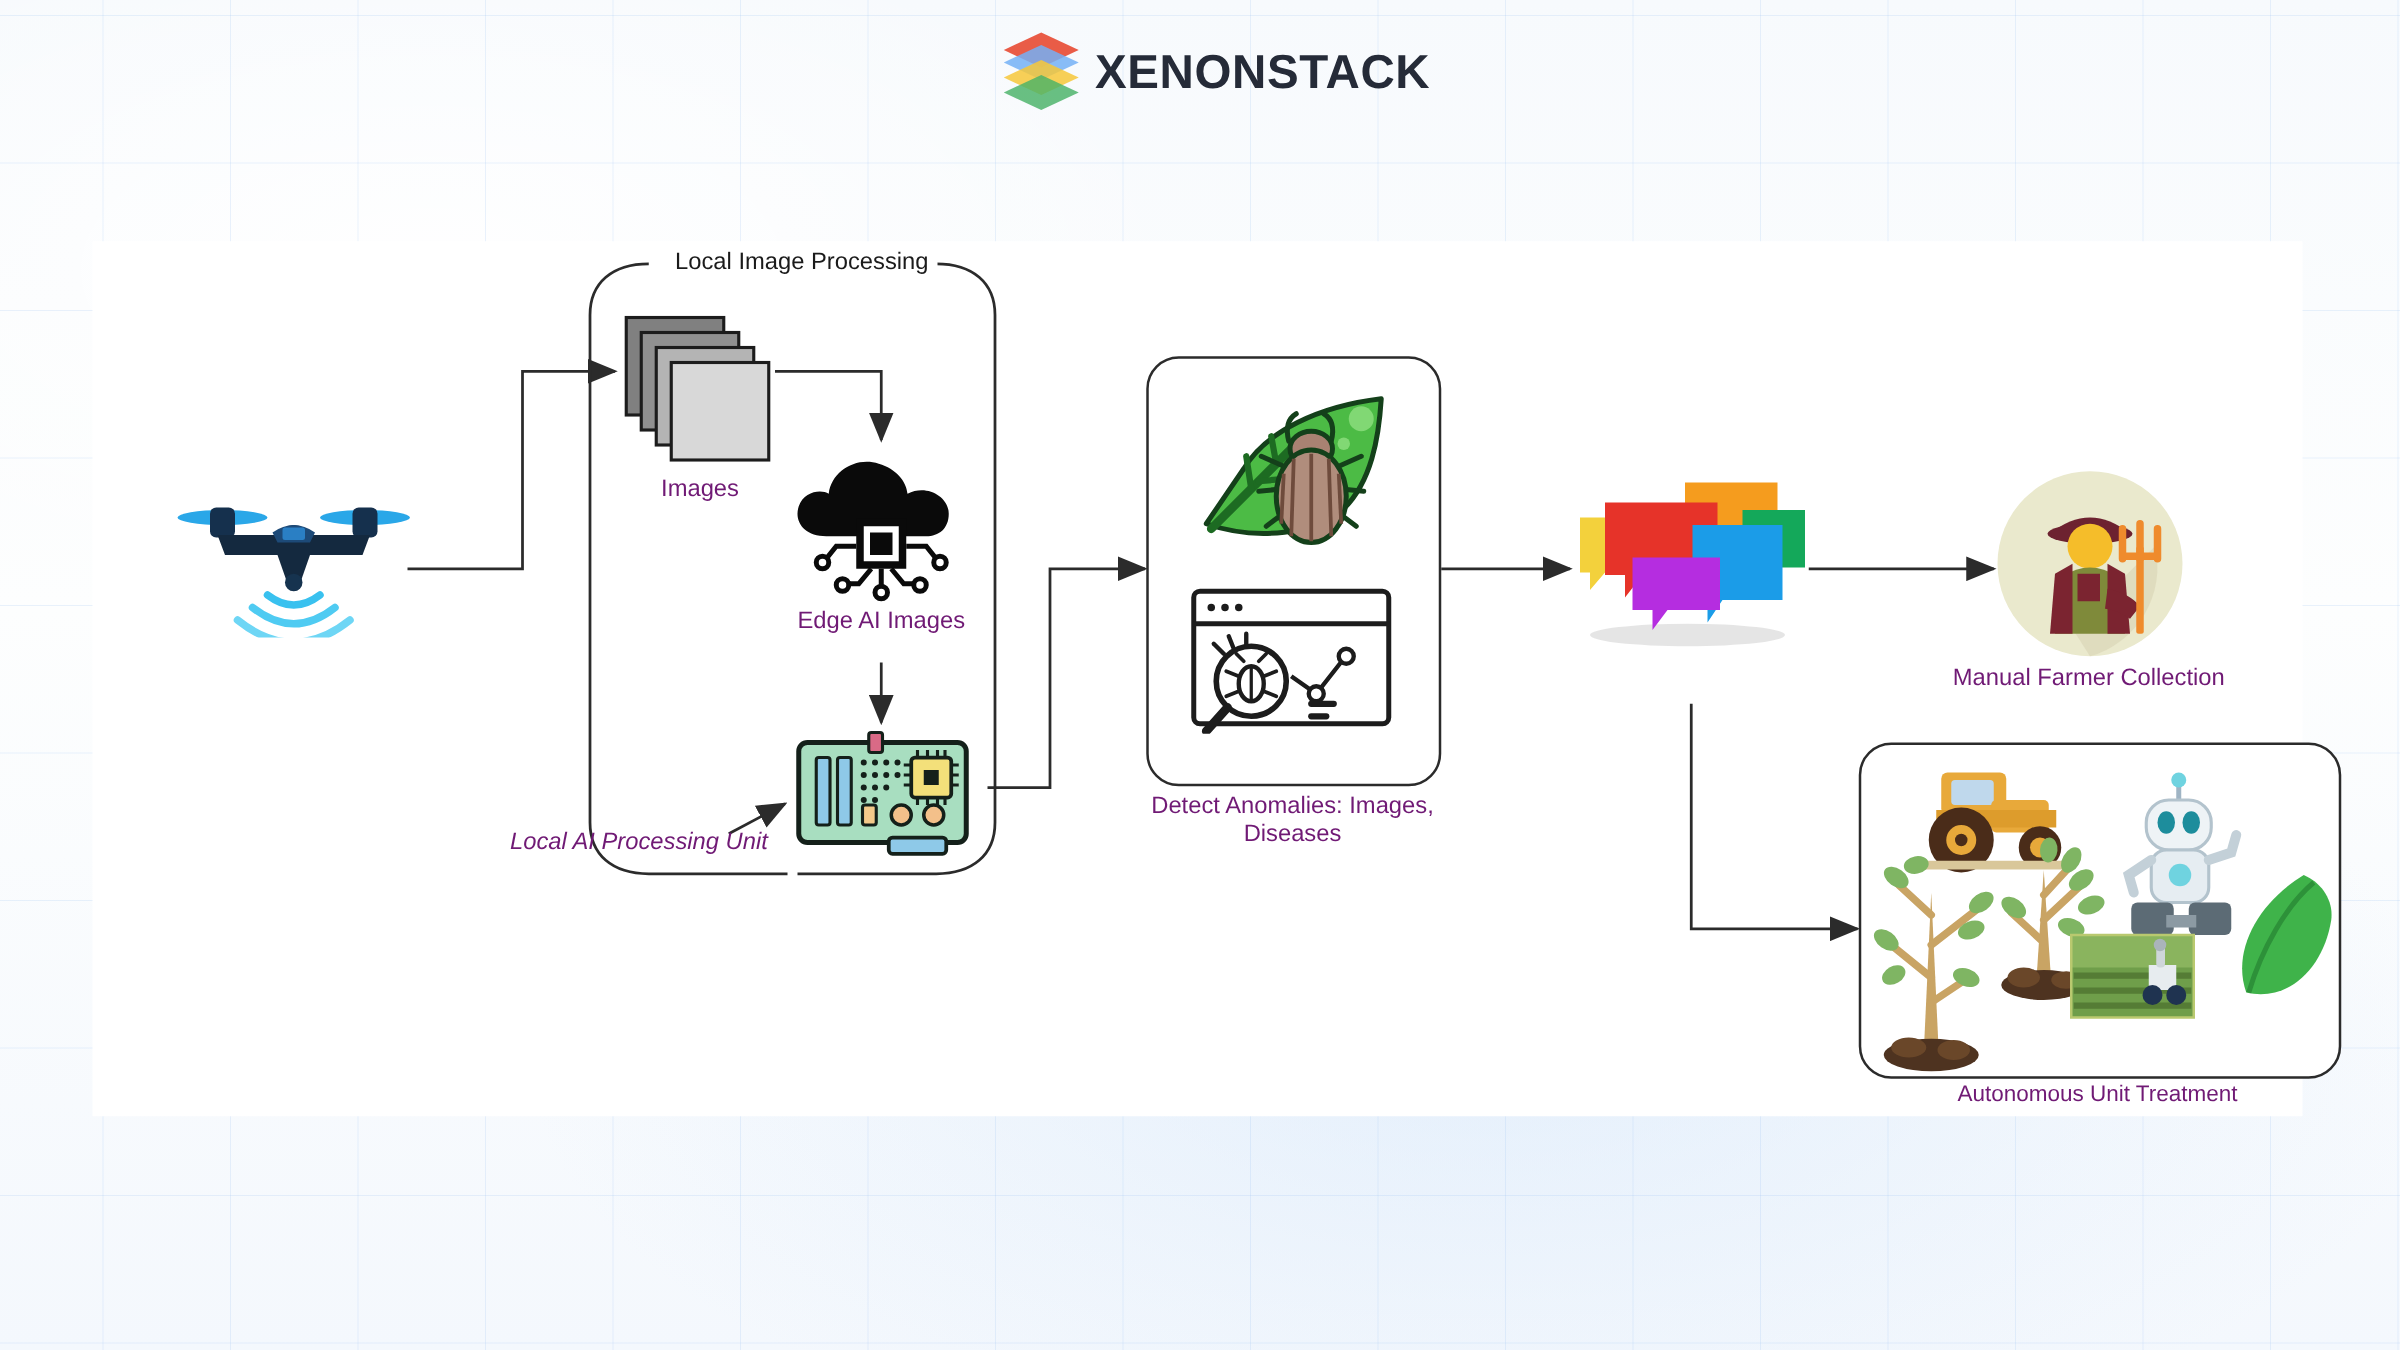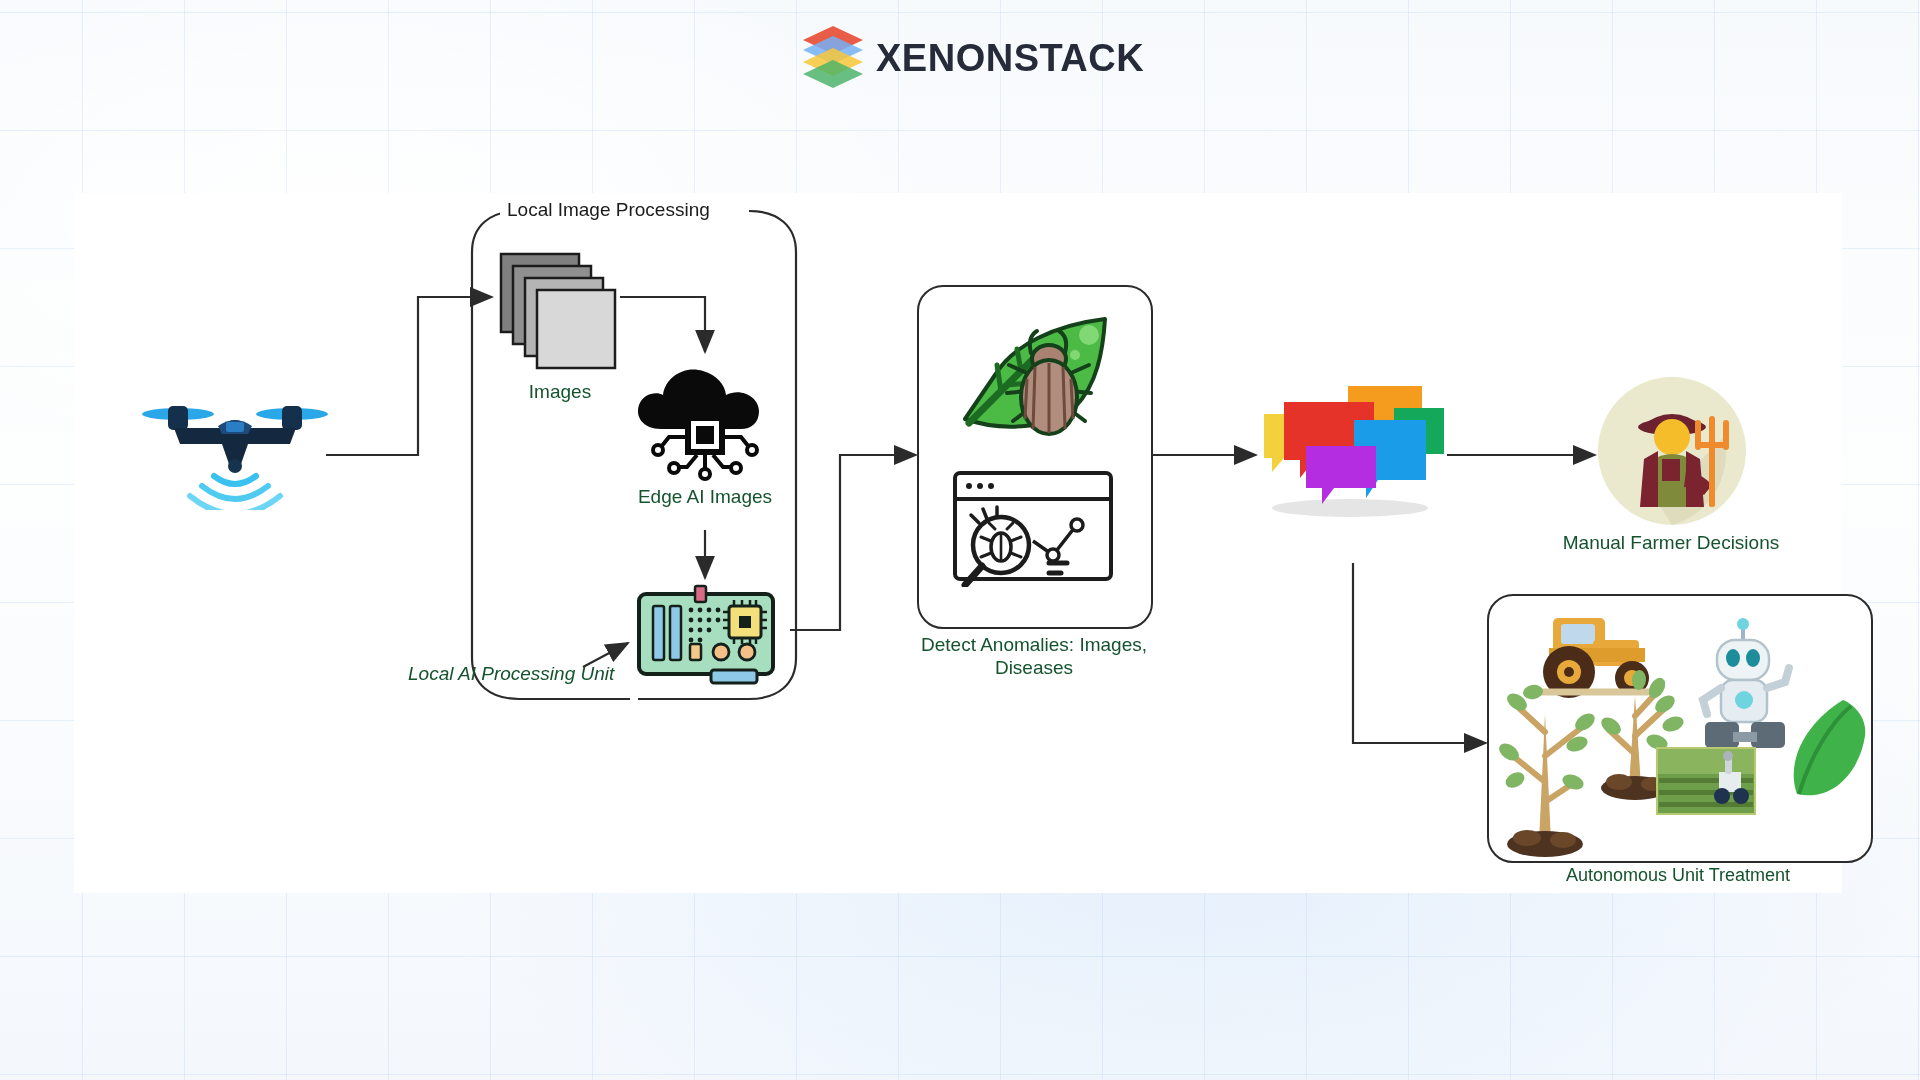--- a/index.html
+++ b/index.html
@@ -28,21 +28,21 @@
   #header{position:absolute;left:0;top:0;width:1920px;height:130px;}
   #logo-wrap{position:absolute;left:800px;top:22px;display:flex;align-items:center;gap:10px;}
   #logo-mark{width:66px;height:72px;position:relative;}
   #logo-text{font-size:38px;font-weight:700;letter-spacing:.5px;color:#252b38;}
   
   #card{
     position:absolute;left:74px;top:193px;width:1768px;height:700px;
     background:#ffffff;
   }
   
-  .lbl{position:absolute;font-size:19px;color:#14532d;text-align:center;line-height:1.22;}
+  .lbl{position:absolute;font-size:19px;color:#701a75;text-align:center;line-height:1.22;}
   .glabel{position:absolute;font-size:19px;color:#1b1b1b;background:#ffffff;padding:0 7px;white-space:nowrap;}
   .rounded-box{position:absolute;border:2.2px solid #2b2b2b;border-radius:26px;background:#fff;}
   .node{position:absolute;}
   svg.conn{position:absolute;left:0;top:0;width:1920px;height:1080px;overflow:visible;pointer-events:none;}
 </style>
 </head>
 <body>
 
 <div id="bg-wash"></div>
 <div id="bg-grid"></div>
@@ -112,21 +112,21 @@
     <circle cx="95" cy="96" r="7" fill="#16334f"></circle>
 
     <g fill="none" stroke="#39c1ef" stroke-width="6" stroke-linecap="round">
       <path d="M74,106 Q95,122 116,106"></path>
       <path d="M62,116 Q95,142 128,116" stroke="#4fcbf2"></path>
       <path d="M50,126 Q95,162 140,126" stroke="#6ed6f5"></path>
     </g>
   </svg>
 </div>
 
-<div class="glabel" style="left:500px;top:199px;">Local Image Processing</div>
+<div class="glabel" style="left:533px;top:199px;">Local Image Processing</div>
 
 <div class="node" style="left:495px;top:248px;width:130px;height:130px;">
   <svg width="130" height="130" viewBox="0 0 130 130">
     <rect x="6" y="6" width="78" height="78" fill="#808080" stroke="#1c1c1c" stroke-width="2.5"></rect>
     <rect x="18" y="18" width="78" height="78" fill="#909090" stroke="#1c1c1c" stroke-width="2.5"></rect>
     <rect x="30" y="30" width="78" height="78" fill="#b4b4b4" stroke="#1c1c1c" stroke-width="2.5"></rect>
     <rect x="42" y="42" width="78" height="78" fill="#d8d8d8" stroke="#1c1c1c" stroke-width="2.5"></rect>
   </svg>
   <div class="lbl" style="left:-10px;top:132px;width:150px;">Images</div>
 </div>
@@ -291,21 +291,21 @@
     <circle cx="76" cy="62" r="18" fill="#f5bd2a"></circle>
     <path d="M54,86 Q76,72 98,86 L104,132 L48,132 Z" fill="#7f8a3a"></path>
     <path d="M48,84 L62,76 L62,132 L44,132 Z" fill="#7b2430"></path>
     <path d="M104,84 L90,76 L90,132 L108,132 Z" fill="#7b2430"></path>
     <rect x="66" y="84" width="18" height="22" fill="#7b2430"></rect>
     <path d="M90,96 Q108,100 116,110 L108,120 Q96,112 88,112 Z" fill="#7b2430"></path>
     <rect x="113" y="62" width="6" height="70" rx="2" fill="#ef8b2c"></rect>
     <path d="M102,48 L102,72 M116,44 L116,72 M130,48 L130,72" stroke="#ef8b2c" stroke-width="6" stroke-linecap="round" fill="none"></path>
     <path d="M102,70 L130,70" stroke="#ef8b2c" stroke-width="6"></path>
   </svg>
-  <div class="lbl" style="left:-75px;top:156px;width:300px;">Manual Farmer Decisions</div>
+  <div class="lbl" style="left:-75px;top:156px;width:300px;">Manual Farmer Collection</div>
 </div>
 
 <div class="rounded-box" style="left:1487px;top:594px;width:382px;height:265px;">
   <svg width="378" height="262" viewBox="0 0 378 262">
 
     <g>
       <rect x="64" y="22" width="52" height="34" rx="5" fill="#e8a93a"></rect>
       <rect x="72" y="28" width="34" height="20" rx="3" fill="#bfd8ec"></rect>
       <rect x="104" y="44" width="46" height="26" rx="4" fill="#e8a93a"></rect>
       <rect x="60" y="52" width="96" height="14" fill="#dd9c2c"></rect>

